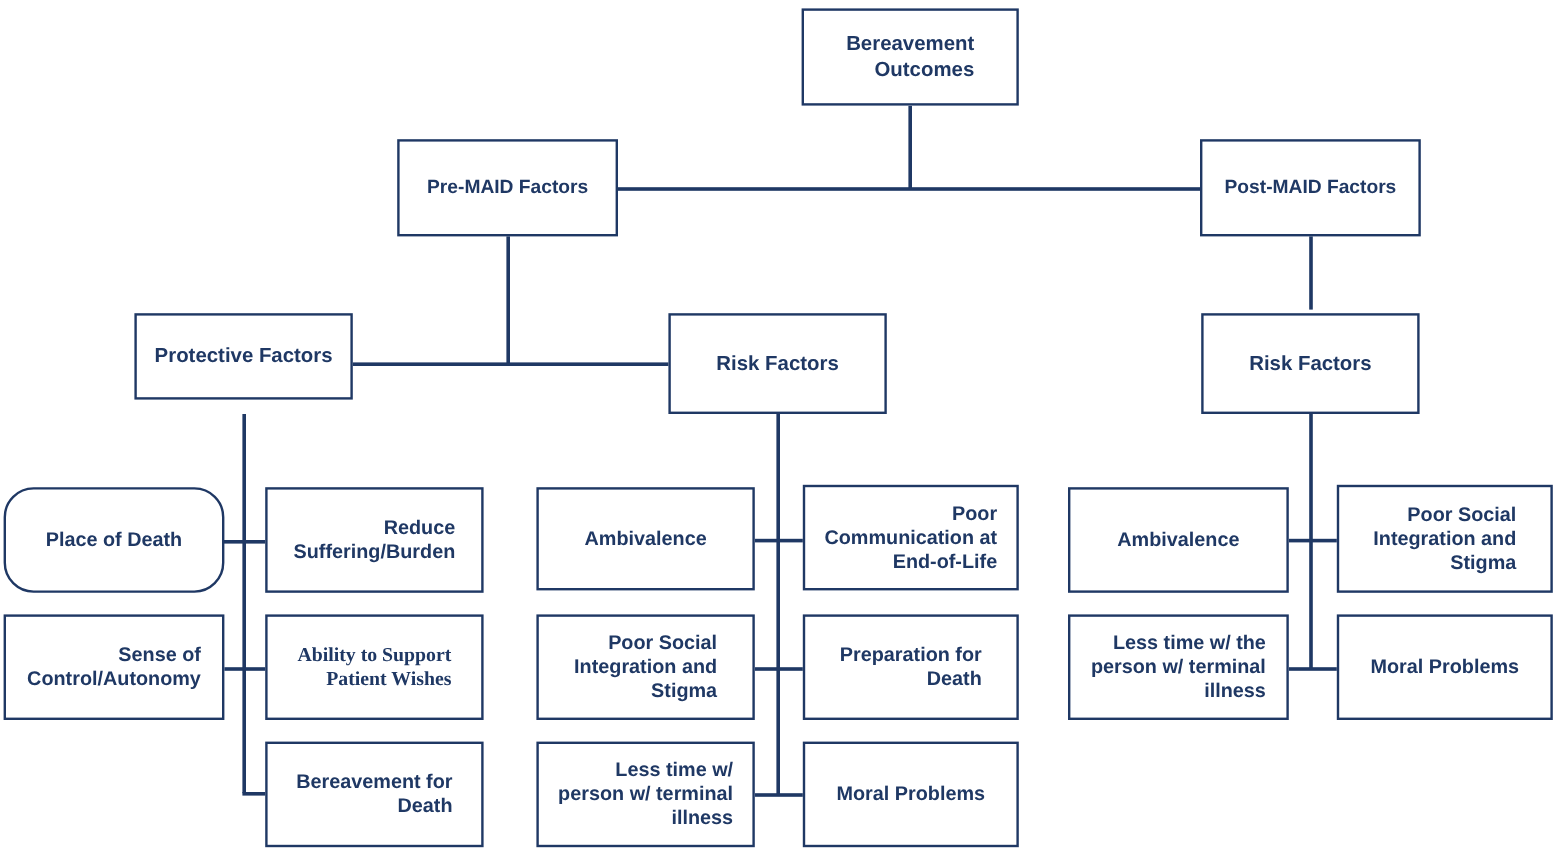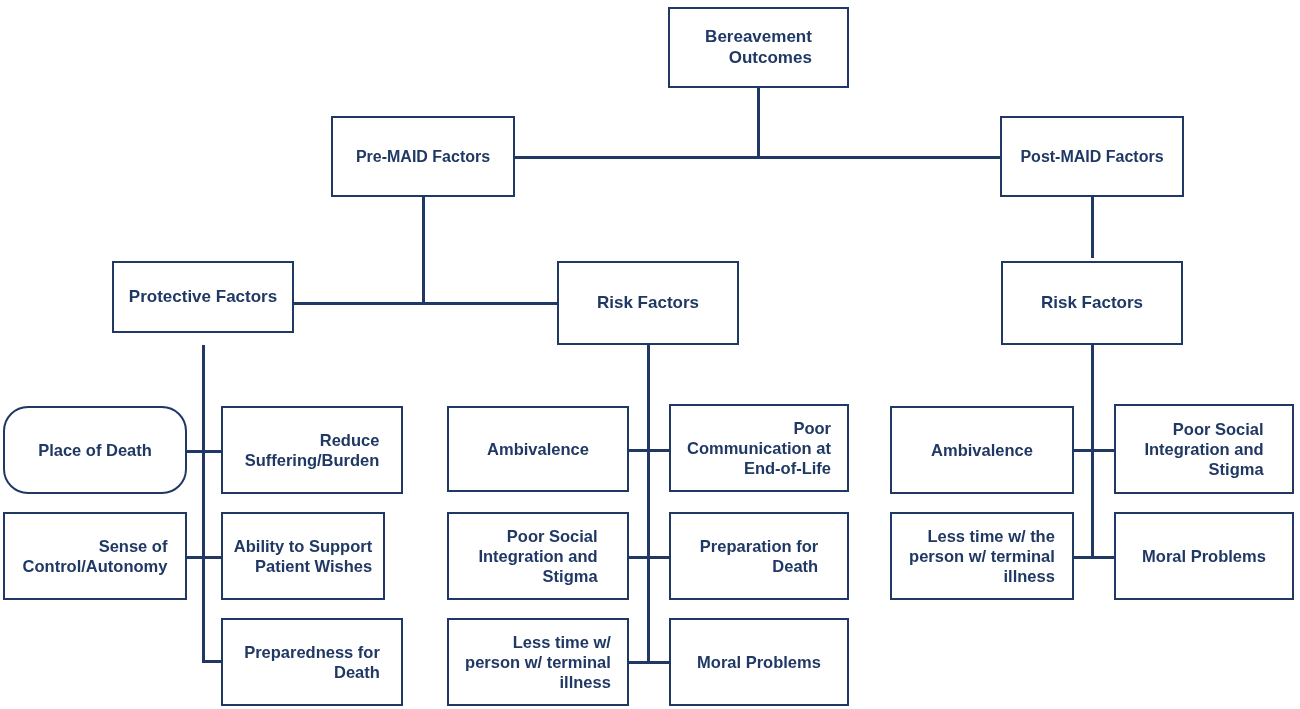--- a/index.html
+++ b/index.html
@@ -109,26 +109,26 @@
   </div>
   <div class="node leaf" style="left:3px; top:512px; width:184px; height:88px;">
     <span class="node-label">Sense of
 Control/Autonomy</span>
   </div>
 
   <div class="node leaf" style="left:221px; top:406px; width:182px; height:88px;">
     <span class="node-label">Reduce
 Suffering/Burden</span>
   </div>
-  <div class="node leaf" style="left:221px; top:512px; width:164px; height:88px;">
+  <div class="node leaf" style="left:221px; top:512px; width:182px; height:88px;font-family:Liberation Serif, serif;">
     <span class="node-label">Ability to Support
 Patient Wishes</span>
   </div>
   <div class="node leaf" style="left:221px; top:618px; width:182px; height:88px;">
-    <span class="node-label">Preparedness for
+    <span class="node-label">Bereavement for
 Death</span>
   </div>
 
   <div class="node leaf" style="left:447px; top:406px; width:182px; height:86px;">
     <span class="node-label">Ambivalence</span>
   </div>
   <div class="node leaf" style="left:447px; top:512px; width:182px; height:88px;">
     <span class="node-label">Poor Social
 Integration and
 Stigma</span>

